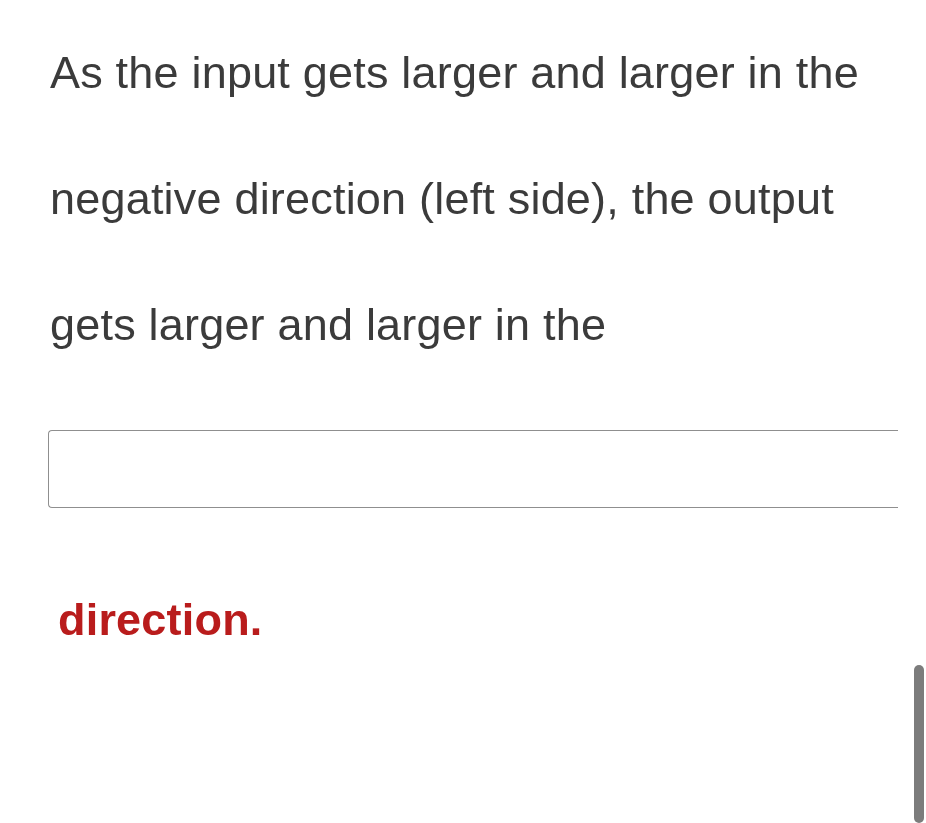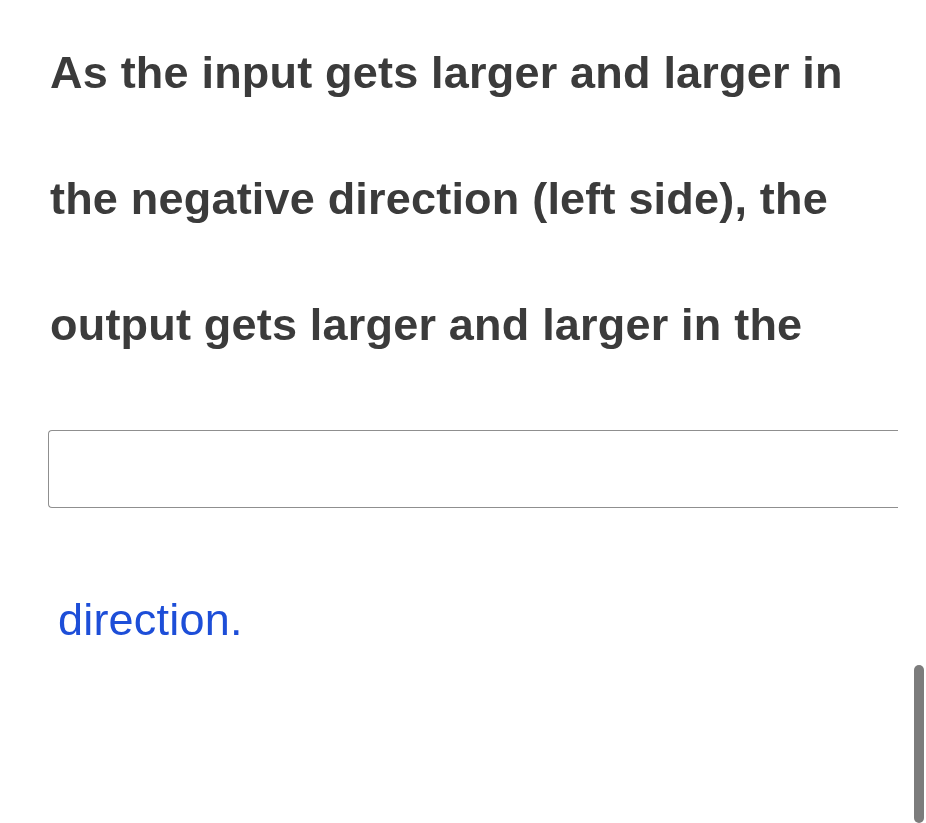--- a/index.html
+++ b/index.html
@@ -15,21 +15,21 @@
       color: #3a3a3a;
       overflow: hidden;
       position: relative;
     }
     .content {
       padding: 10px 0 0 50px;
       width: 880px;
     }
     .question-text {
       font-size: 45px;
-      font-weight: 700;
+      font-weight: 400;
       line-height: 2.8;
       letter-spacing: 0.2px;
       color: #3b3b3b;
     }
     .answer-input {
       display: block;
       width: 850px;
       height: 78px;
       margin-top: 42px;
       margin-left: -2px;
@@ -37,24 +37,24 @@
       border-right: none;
       border-radius: 4px 0 0 4px;
       background: #ffffff;
       font-size: 40px;
       padding: 0 18px;
       color: #3a3a3a;
       outline: none;
     }
     .after-text {
       font-size: 45px;
-      font-weight: 400;
+      font-weight: 700;
       line-height: 1.5;
       letter-spacing: 0.2px;
-      color: #1d4ed8;
+      color: #b91c1c;
       margin-top: 78px;
       margin-left: 8px;
     }
     .scrollbar-track {
       position: absolute;
       right: 0;
       top: 0;
       width: 14px;
       height: 100%;
     }

